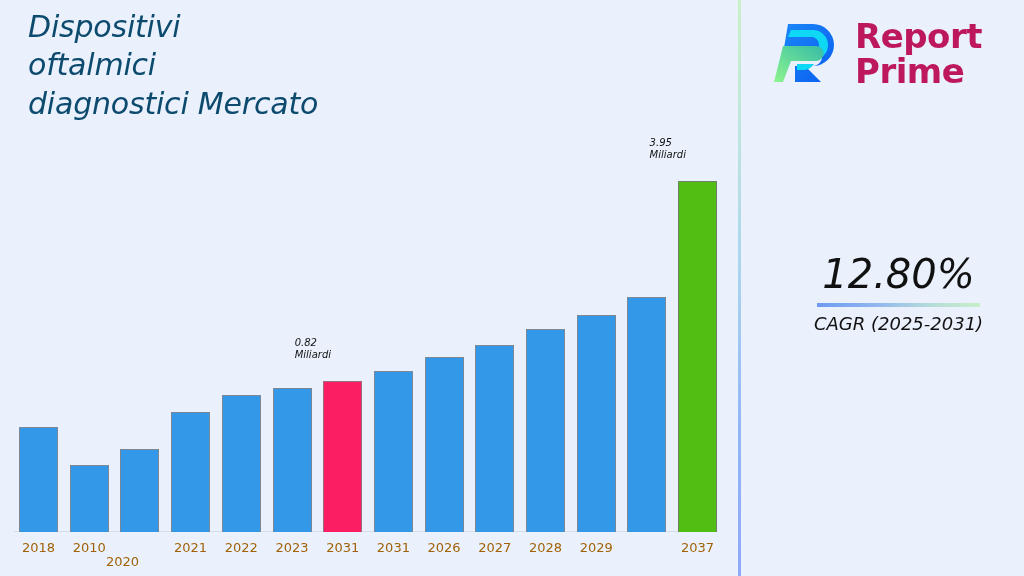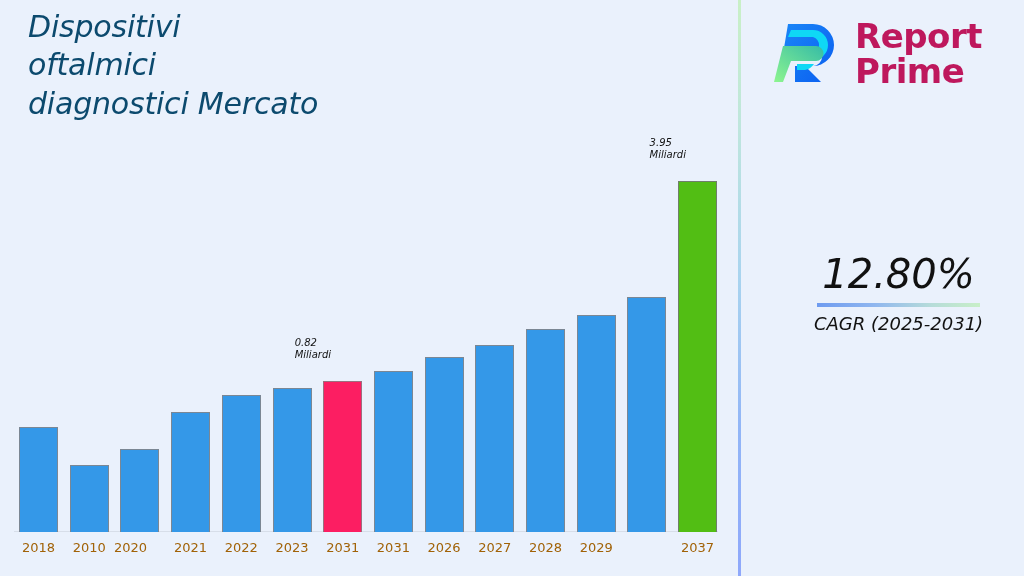--- a/index.html
+++ b/index.html
@@ -180,21 +180,21 @@
 diagnostici Mercato</div>
 
     <div class="plot-area" id="plot-area">
       <div class="axis-line"></div>
 
     <div class="bar blue" title="2018: 1.18" style="left: 19px; top: 427px; width: 39px; height: 105px;"></div>
         <div class="tick-label" style="left: 11px; width: 55px;">2018</div>
         <div class="bar blue" title="2019: 0.75" style="left: 69.7px; top: 465px; width: 39px; height: 67px;"></div>
         <div class="tick-label" style="left: 61.7px; width: 55px;">2010</div>
         <div class="bar blue" title="2020: 0.93" style="left: 120.4px; top: 449px; width: 39px; height: 83px;"></div>
-        <div class="tick-label" style="left: 103px; width: 55px;">2020</div>
+        <div class="tick-label" style="left: 95px; width: 55px; margin-top: 14px;">2020</div>
         <div class="bar blue" title="2021: 1.35" style="left: 171.1px; top: 412px; width: 39px; height: 120px;"></div>
         <div class="tick-label" style="left: 163.1px; width: 55px;">2021</div>
         <div class="bar blue" title="2022: 1.54" style="left: 221.8px; top: 395px; width: 39px; height: 137px;"></div>
         <div class="tick-label" style="left: 213.8px; width: 55px;">2022</div>
         <div class="bar blue" title="2023: 1.62" style="left: 272.5px; top: 388px; width: 39px; height: 144px;"></div>
         <div class="tick-label" style="left: 264.5px; width: 55px;">2023</div>
         <div class="bar pink" title="2024: 1.7" style="left: 323.2px; top: 381px; width: 39px; height: 151px;"></div>
         <div class="tick-label" style="left: 315.2px; width: 55px;">2031</div>
         <div class="bar-value-label" style="left: 294.7px; top: 337px; width: 96px;">0.82
 Miliardi</div>

